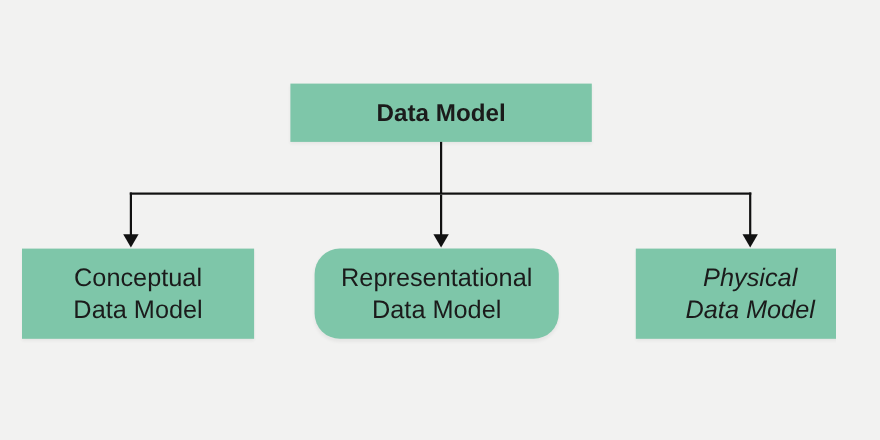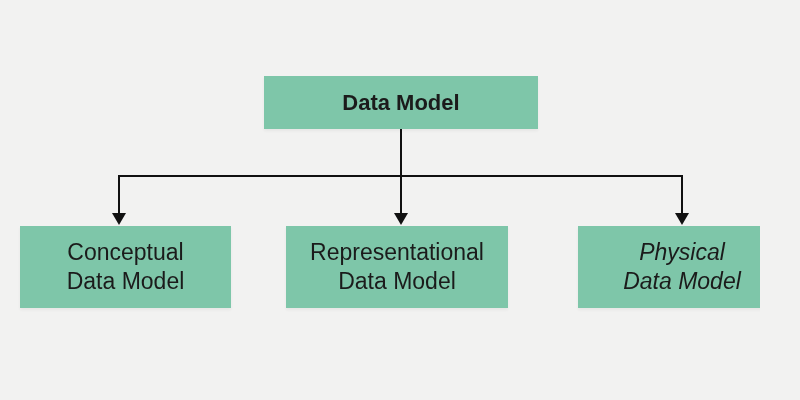--- a/index.html
+++ b/index.html
@@ -43,21 +43,21 @@
     height: 53px;
     font-size: 22px;
     font-weight: 700;
     line-height: 24px;
   }
   .node-child {
     top: 226px;
     height: 82px;
   }
   .node-child-0 { left: 20px;  width: 211px; }
-  .node-child-1 { left: 286px; width: 222px; }
+  .node-child-1 { left: 286px; width: 222px; border-radius: 23px; }
   .node-child-2 { left: 578px; width: 208px; font-style: italic; }
 
   .line {
     position: absolute;
     background: var(--line);
   }
   .v-root  { left: 400px; top: 129px; width: 2px;   height: 47px; }
   .h-bar   { left: 118px; top: 175px; width: 565px; height: 2px;  }
   .v-left  { left: 118px; top: 175px; width: 2px;   height: 39px; }
   .v-mid   { left: 400px; top: 177px; width: 2px;   height: 37px; }

